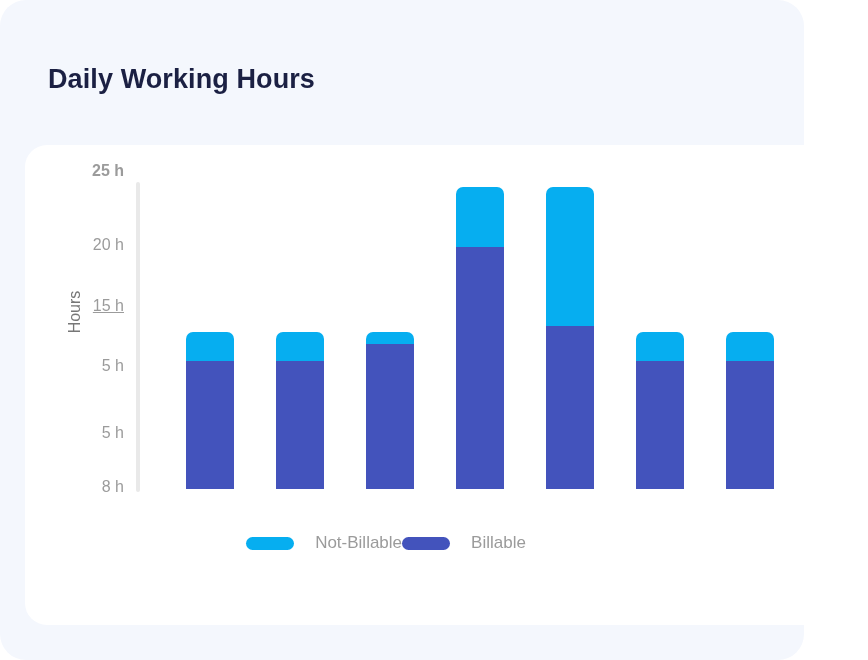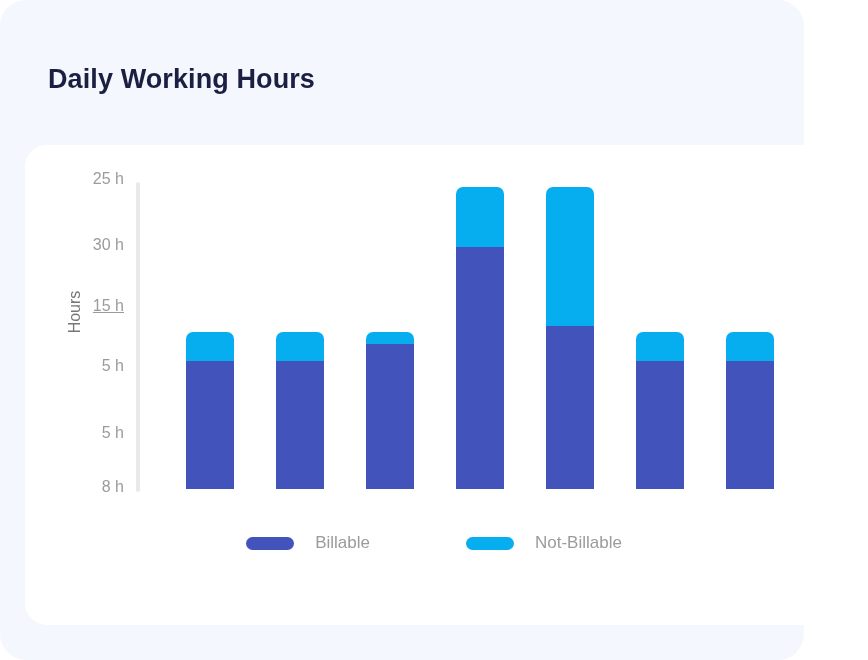--- a/index.html
+++ b/index.html
@@ -175,22 +175,22 @@
 
       <div id="y-axis-line"></div>
 
       <div id="y-axis-title">Hours</div>
 
       <div id="y-tick-labels">
           <div class="y-tick-label" style="top: 333px;">8 h</div>
           <div class="y-tick-label" style="top: 279px;">5 h</div>
           <div class="y-tick-label" style="top: 212px;">5 h</div>
           <div class="y-tick-label" style="top: 151.5px; text-decoration: underline;">15 h</div>
-          <div class="y-tick-label" style="top: 91px;">30 h</div>
-          <div class="y-tick-label" style="top: 25px;">25 h</div>
+          <div class="y-tick-label" style="top: 91px;">20 h</div>
+          <div class="y-tick-label" style="top: 17px; font-weight: bold;">25 h</div>
         </div>
 
       <div id="bars-layer">
           <div class="bar-group" style="left: 161px; width: 48px;">
             <div class="bar-stack" style="height: 157.3px;">
               <div class="seg-notbillable" style="height: 29.04px; background: rgb(6, 174, 240);"></div>
               <div class="seg-billable" style="height: 128.26px; background: rgb(67, 83, 188);"></div>
             </div>
           </div>
           <div class="bar-group" style="left: 251px; width: 48px;">
@@ -230,25 +230,25 @@
             </div>
           </div>
           <div class="bar-group" style="left: 781px; width: 48px;">
             <div class="bar-stack" style="height: 127.05px;">
               <div class="seg-billable" style="height: 127.05px; background: rgb(67, 83, 188);"></div>
             </div>
           </div>
         </div>
 
       <div id="legend">
+        <div class="legend-item">
+          <span class="legend-swatch notbillable"></span>
+          <span class="legend-label">Not-Billable</span>
+        </div>
         <div class="legend-item first">
           <span class="legend-swatch billable"></span>
           <span class="legend-label">Billable</span>
         </div>
-        <div class="legend-item">
-          <span class="legend-swatch notbillable"></span>
-          <span class="legend-label">Not-Billable</span>
-        </div>
       </div>
 
     </div>
   </div>
 </div>
 
 </body></html>

